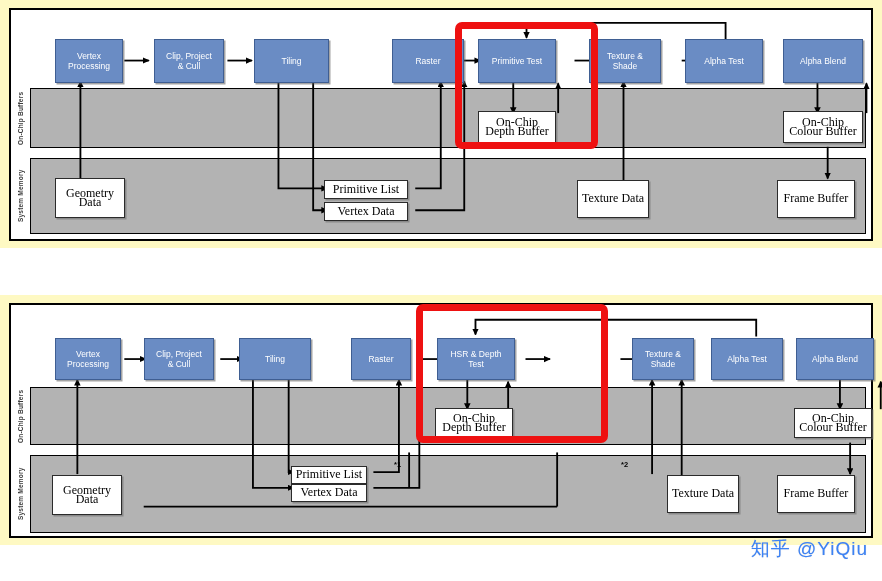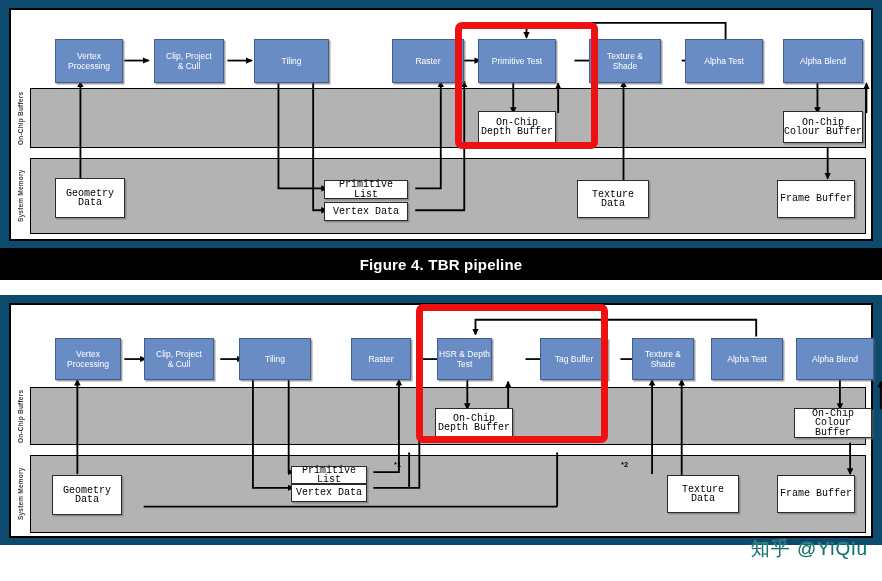--- a/index.html
+++ b/index.html
@@ -4,21 +4,21 @@
 <title>TBR / TBDR pipeline figures</title>
 <style>
   html,body{margin:0;padding:0;background:#ffffff;}
   body{
     font-family:"Liberation Sans", sans-serif;
     width:882px;height:581px;overflow:hidden;position:relative;
   }
   #page{position:relative;width:882px;height:581px;background:#ffffff;}
 
   
-  .figure{position:absolute;left:0;width:882px;background:#0c4a6e;}
+  .figure{position:absolute;left:0;width:882px;background:#fef9c3;}
   #figure-tbr{top:0;height:248px;}
   #figure-tbdr{top:295px;height:250px;}
 
   .diagram-frame{
     position:absolute;left:9px;right:9px;top:8px;bottom:7px;
     border:2px solid #000;background:#ffffff;box-sizing:border-box;
   }
 
   
   .band{
@@ -38,23 +38,23 @@
     position:absolute;background:#6a8cc4;
     border:1px solid #3f5e92;box-sizing:border-box;
     color:#ffffff;font-size:8.5px;line-height:10px;
     display:flex;align-items:center;justify-content:center;text-align:center;
     font-family:"Liberation Sans", sans-serif;
     box-shadow:1.5px 1.5px 0 rgba(90,90,90,.55);
   }
   .mem{
     position:absolute;background:#ffffff;
     border:1.5px solid #2b2b2b;box-sizing:border-box;
-    color:#000000;font-size:10px;line-height:9.5px;
+    color:#000000;font-size:12px;line-height:9.5px;
     display:flex;align-items:center;justify-content:center;text-align:center;
-    font-family:Liberation Mono, monospace;
+    font-family:Liberation Serif, serif;
     box-shadow:1.5px 1.5px 0 rgba(110,110,110,.6);
   }
 
   
   .wires{position:absolute;left:0;top:0;width:882px;height:100%;pointer-events:none;}
 
   
   .redbox{
     position:absolute;border:7px solid #ee1111;border-radius:7px;
     box-sizing:border-box;background:transparent;
@@ -74,21 +74,21 @@
     font-family:"Liberation Sans", sans-serif;
   }
   #caption-tbr{top:248px;height:32px;}
   #caption-tbdr{top:548px;height:33px;}
 
   .gapstrip{position:absolute;left:0;width:882px;background:#ffffff;}
   #gap-1{top:280px;height:15px;}
 
   .watermark{
     position:absolute;right:14px;top:536px;
-    font-size:19px;color:#0f766e;letter-spacing:1px;
+    font-size:19px;color:#3b82f6;letter-spacing:1px;
     font-family:"Liberation Sans", sans-serif;
     text-shadow:0 0 1px #cfcfcf;
     user-select:none;
   }
 </style>
 </head>
 <body>
 
 <div id="page">
 
@@ -192,23 +192,20 @@
       </div>
       <div class="mem" style="left:766px;top:170px;width:78px;height:38px;">
         <span>Frame Buffer</span>
       </div>
 
     </div>
 
     <div class="redbox" style="left:455px;top:22px;width:143px;height:127px;"></div>
   </div>
 
-  <div class="caption" id="caption-tbr">
-    <span>Figure 4. TBR pipeline</span>
-  </div>
 
   <div class="gapstrip" id="gap-1"></div>
 
   <div class="figure" id="figure-tbdr">
     <div class="diagram-frame">
 
       <div class="band" style="left:19px;top:82px;width:836px;height:58px;"></div>
       <div class="band" style="left:19px;top:150px;width:836px;height:78px;"></div>
 
       <div class="band-label" style="left:2px;top:82px;width:15px;height:58px;">On-Chip Buffers</div>
@@ -266,26 +263,23 @@
       <div class="stage" style="left:133px;top:33px;width:70px;height:42px;">
         <span style="white-space:pre-line">Clip, Project
 &amp; Cull</span>
       </div>
       <div class="stage" style="left:228px;top:33px;width:72px;height:42px;">
         <span style="white-space:pre-line">Tiling</span>
       </div>
       <div class="stage" style="left:340px;top:33px;width:60px;height:42px;">
         <span style="white-space:pre-line">Raster</span>
       </div>
-      <div class="stage" style="left:426px;top:33px;width:55px;height:42px;">
+      <div class="stage" style="left:426px;top:33px;width:78px;height:42px;">
         <span style="white-space:pre-line">HSR &amp; Depth
 Test</span>
-      </div>
-      <div class="stage" style="left:529px;top:33px;width:68px;height:42px;">
-        <span style="white-space:pre-line">Tag Buffer</span>
       </div>
       <div class="stage" style="left:621px;top:33px;width:62px;height:42px;">
         <span style="white-space:pre-line">Texture &amp;
 Shade</span>
       </div>
       <div class="stage" style="left:700px;top:33px;width:72px;height:42px;">
         <span style="white-space:pre-line">Alpha Test</span>
       </div>
       <div class="stage" style="left:785px;top:33px;width:78px;height:42px;">
         <span style="white-space:pre-line">Alpha Blend</span>

